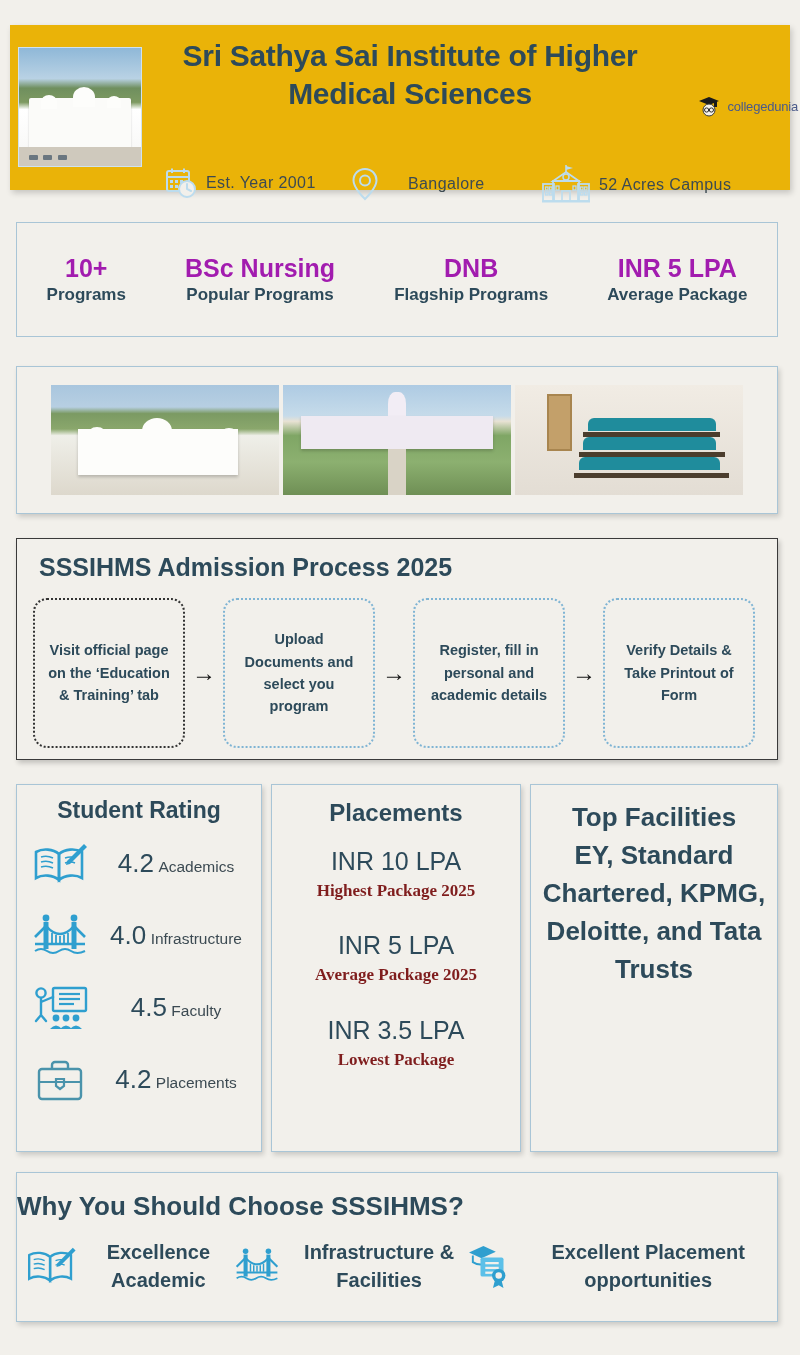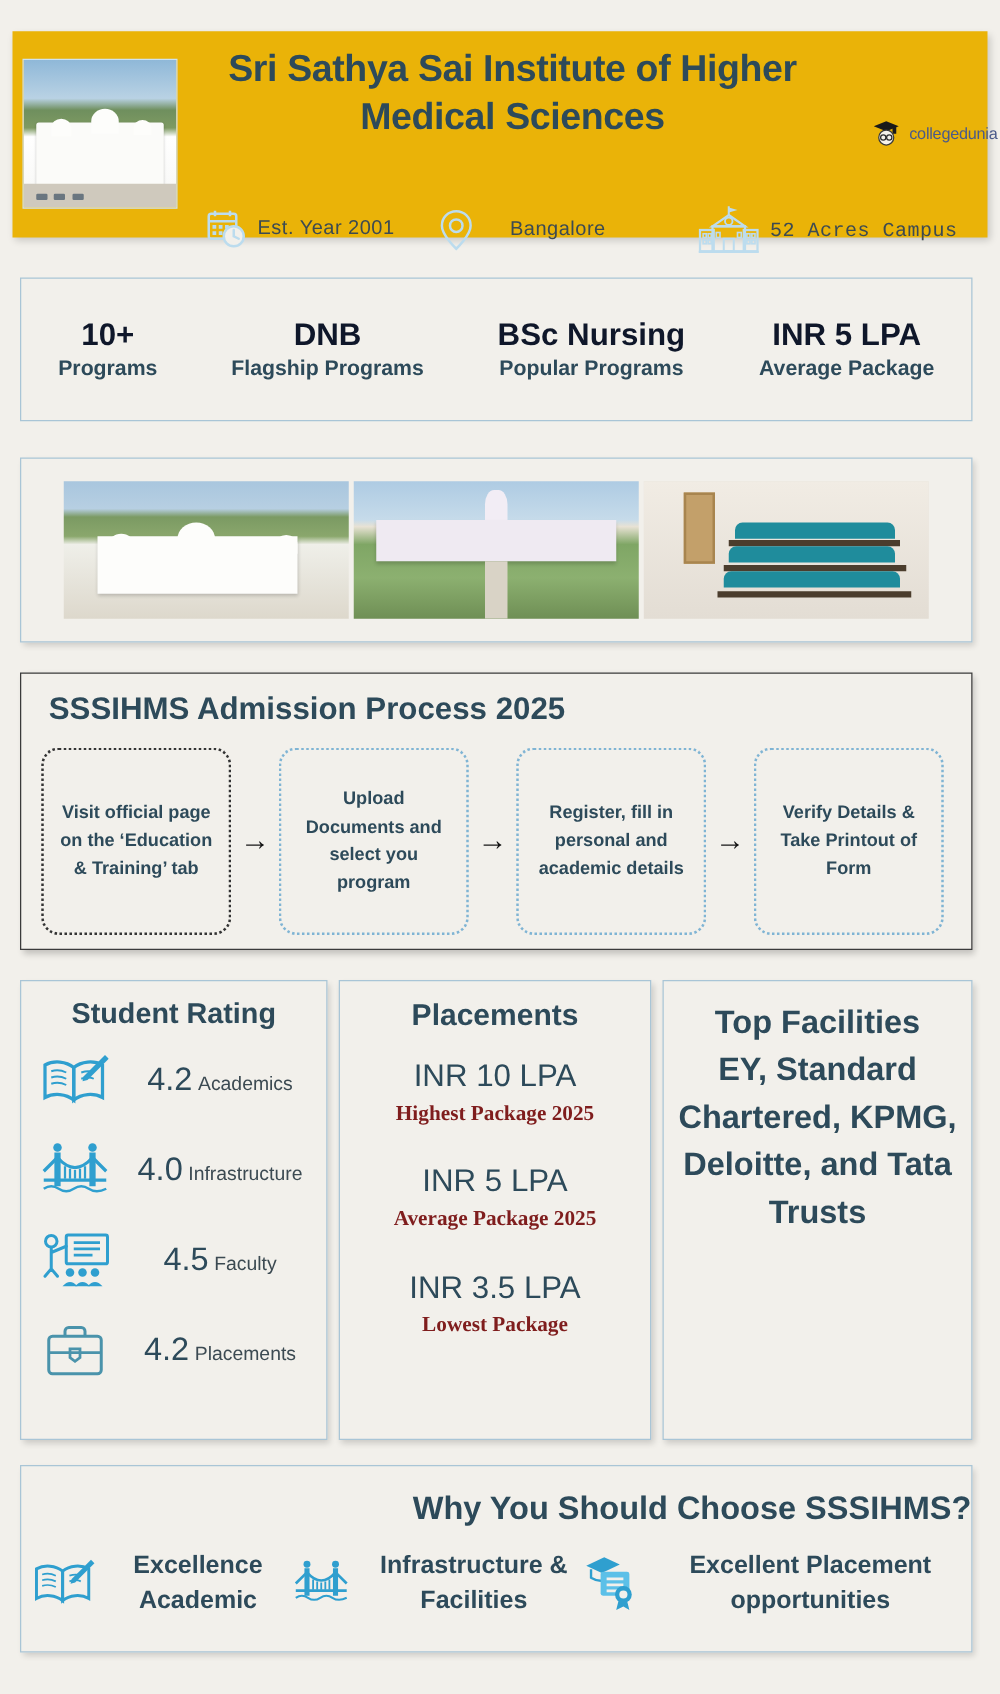--- a/index.html
+++ b/index.html
@@ -42,21 +42,21 @@
   }
   .cd-logo .cd-txt { font-size:13px; color:#4a5a8a; letter-spacing:-.2px; }
 
   
   .stats {
     position:absolute; left:16px; top:222px; width:762px; height:115px;
     background:#f2f0eb; border:1px solid #a9c5d6;
     display:flex; align-items:center; justify-content:space-around;
   }
   .stat { text-align:center; padding:0 4px; }
-  .stat .s-val { font-size:25px; font-weight:bold; color:#0f172a; line-height:1.25; }
+  .stat .s-val { font-size:25px; font-weight:bold; color:#a21caf; line-height:1.25; }
   .stat .s-lbl { font-size:17px; font-weight:bold; color:#2d4a5a; line-height:1.3; }
 
   
   .gallery {
     position:absolute; left:16px; top:366px; width:762px; height:148px;
     background:#f2f0eb; border:1px solid #a9c5d6;
     box-shadow:2px 3px 5px rgba(0,0,0,.16);
     display:flex; align-items:center; justify-content:center; gap:4px;
   }
   .g-img { width:228px; height:110px; overflow:hidden; position:relative; }
@@ -122,21 +122,21 @@
   .pl-lbl { font-size:17px; font-weight:bold; color:#7f1d1d; line-height:1.45;font-family:Liberation Serif, serif; }
 
   .recr-txt { text-align:center; font-size:26px; font-weight:bold; color:#2d4a5a; line-height:1.46; }
 
   
   .why {
     position:absolute; left:16px; top:1172px; width:762px; height:150px;
     background:#f2f0eb; border:1px solid #a9c5d6;
     box-shadow:2px 3px 5px rgba(0,0,0,.16);
   }
-  .why-title { text-align:right; font-size:26px; font-weight:bold; color:#2d4a5a; margin-top:18px; }
+  .why-title { text-align:left; font-size:26px; font-weight:bold; color:#2d4a5a; margin-top:18px; }
   .why-items { display:flex; align-items:center; justify-content:space-around; margin-top:16px; padding:0 8px; }
   .why-item { display:flex; align-items:center; gap:9px; }
   .why-ic { width:52px; height:48px; flex:none; display:flex; align-items:center; justify-content:center; }
   .why-lbl { font-size:20px; font-weight:bold; color:#2d4a5a; line-height:1.4; text-align:center; }
 
   svg { display:block; }
 </style>
 </head>
 <body>
 
@@ -185,21 +185,21 @@
       <div class="meta-item" style="left:200px; top:10px;">
         <span>
           <svg width="30" height="36" viewBox="0 0 30 36">
             <path d="M15 3 C8.5 3 3.5 8 3.5 14.5 C3.5 22 15 33 15 33 C15 33 26.5 22 26.5 14.5 C26.5 8 21.5 3 15 3 Z" fill="none" stroke="#bcdcee" stroke-width="2"></path>
             <circle cx="15" cy="14.5" r="5" fill="none" stroke="#bcdcee" stroke-width="2"></circle>
           </svg>
         </span>
         <span class="m-txt" style="margin-left:20px;">Bangalore</span>
       </div>
 
-      <div class="meta-item" style="left:408px; top:8px;font-family:Liberation Mono, monospace;">
+      <div class="meta-item" style="left:391px; top:8px;">
         <span>
           <svg width="50" height="42" viewBox="0 0 50 42">
             <line x1="25" y1="1" x2="25" y2="8" stroke="#bcdcee" stroke-width="1.6"></line>
             <path d="M25 2 L32 4 L25 6 Z" fill="#bcdcee"></path>
             <path d="M25 8 L38 17 L12 17 Z" fill="none" stroke="#bcdcee" stroke-width="1.8"></path>
             <rect x="12" y="17" width="26" height="20" fill="none" stroke="#bcdcee" stroke-width="1.8"></rect>
             <rect x="2" y="20" width="11" height="17" fill="none" stroke="#bcdcee" stroke-width="1.8"></rect>
             <rect x="37" y="20" width="11" height="17" fill="none" stroke="#bcdcee" stroke-width="1.8"></rect>
             <circle cx="25" cy="13" r="3" fill="none" stroke="#bcdcee" stroke-width="1.5"></circle>
             <rect x="21" y="27" width="8" height="10" fill="none" stroke="#bcdcee" stroke-width="1.6"></rect>
@@ -238,26 +238,26 @@
     </div>
 
   </div>
 
   <div class="stats">
     <div class="stat">
       <div class="s-val">10+</div>
       <div class="s-lbl">Programs</div>
     </div>
     <div class="stat">
+      <div class="s-val">BSc Nursing</div>
+      <div class="s-lbl">Popular Programs</div>
+    </div>
+    <div class="stat">
       <div class="s-val">DNB</div>
       <div class="s-lbl">Flagship Programs</div>
-    </div>
-    <div class="stat">
-      <div class="s-val">BSc Nursing</div>
-      <div class="s-lbl">Popular Programs</div>
     </div>
     <div class="stat">
       <div class="s-val">INR 5 LPA</div>
       <div class="s-lbl">Average Package</div>
     </div>
   </div>
 
   <div class="gallery">
     <div class="g-img gi1">
       <div class="b"></div>

